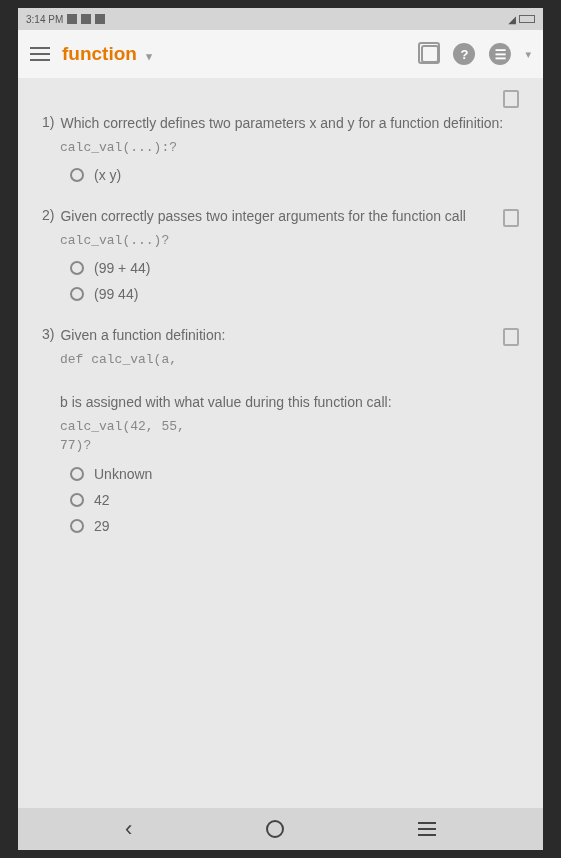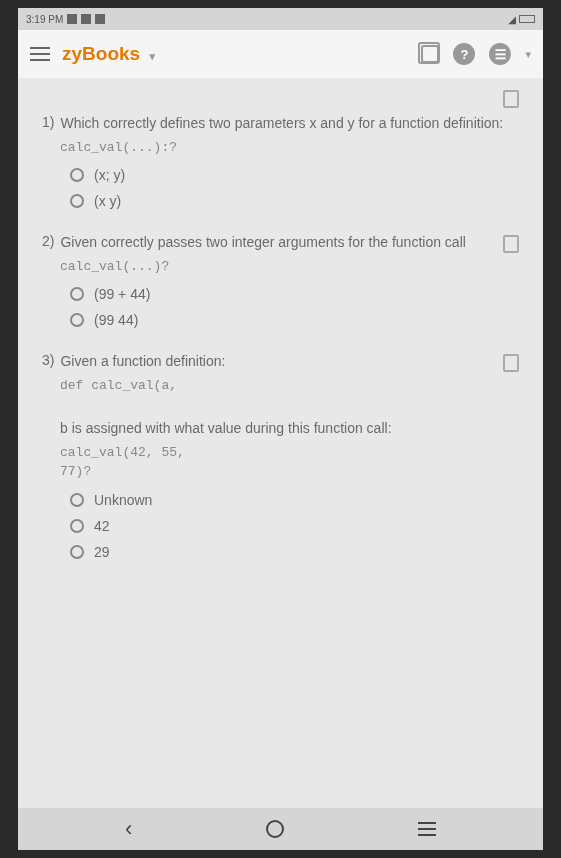--- a/index.html
+++ b/index.html
@@ -182,39 +182,39 @@
       border: 2px solid #aaa;
       border-radius: 2px;
     }
   </style>
 </head>
 <body>
 
 <div class="phone-screen">
   <div class="status-bar">
     <div class="status-left">
-      <span>3:19 PM</span>
+      <span>3:14 PM</span>
       <span class="status-icon"></span>
       <span class="status-icon"></span>
       <span class="status-icon"></span>
     </div>
     <div class="status-right">
       <span>◢</span>
       <span style="border:1px solid #666;width:16px;height:8px;"></span>
     </div>
   </div>
 
   <div class="top-bar">
     <div class="hamburger">
       <span></span>
         <span></span>
         <span></span>
     </div>
     <div class="brand">
-      <span>zyBooks</span>
+      <span>function</span>
       <span class="brand-dropdown">▾</span>
     </div>
     <div class="top-icons">
       <div class="square-icon"></div>
       <div class="circle-icon">?</div>
       <div class="circle-icon">☰</div>
       <span style="color:#999;font-size:11px;">▾</span>
     </div>
   </div>
 
@@ -224,24 +224,20 @@
 
     <div class="question">
       <span class="qnum">1)</span>
       <div class="qtext">Which correctly defines two parameters x and y for a function definition:</div>
       <div class="codeblock">
         <div>calc_val(...):?</div>
       </div>
       <div class="options">
         <div class="option">
           <div class="radio"></div>
-          <span class="option-label">(x; y)</span>
-        </div>
-        <div class="option">
-          <div class="radio"></div>
           <span class="option-label">(x y)</span>
         </div>
       </div>
     </div>
 
     <div class="question">
       <div class="bookmark-icon"></div>
       <span class="qnum">2)</span>
       <div class="qtext">Given correctly passes two integer arguments for the function call</div>
       <div class="codeblock">

